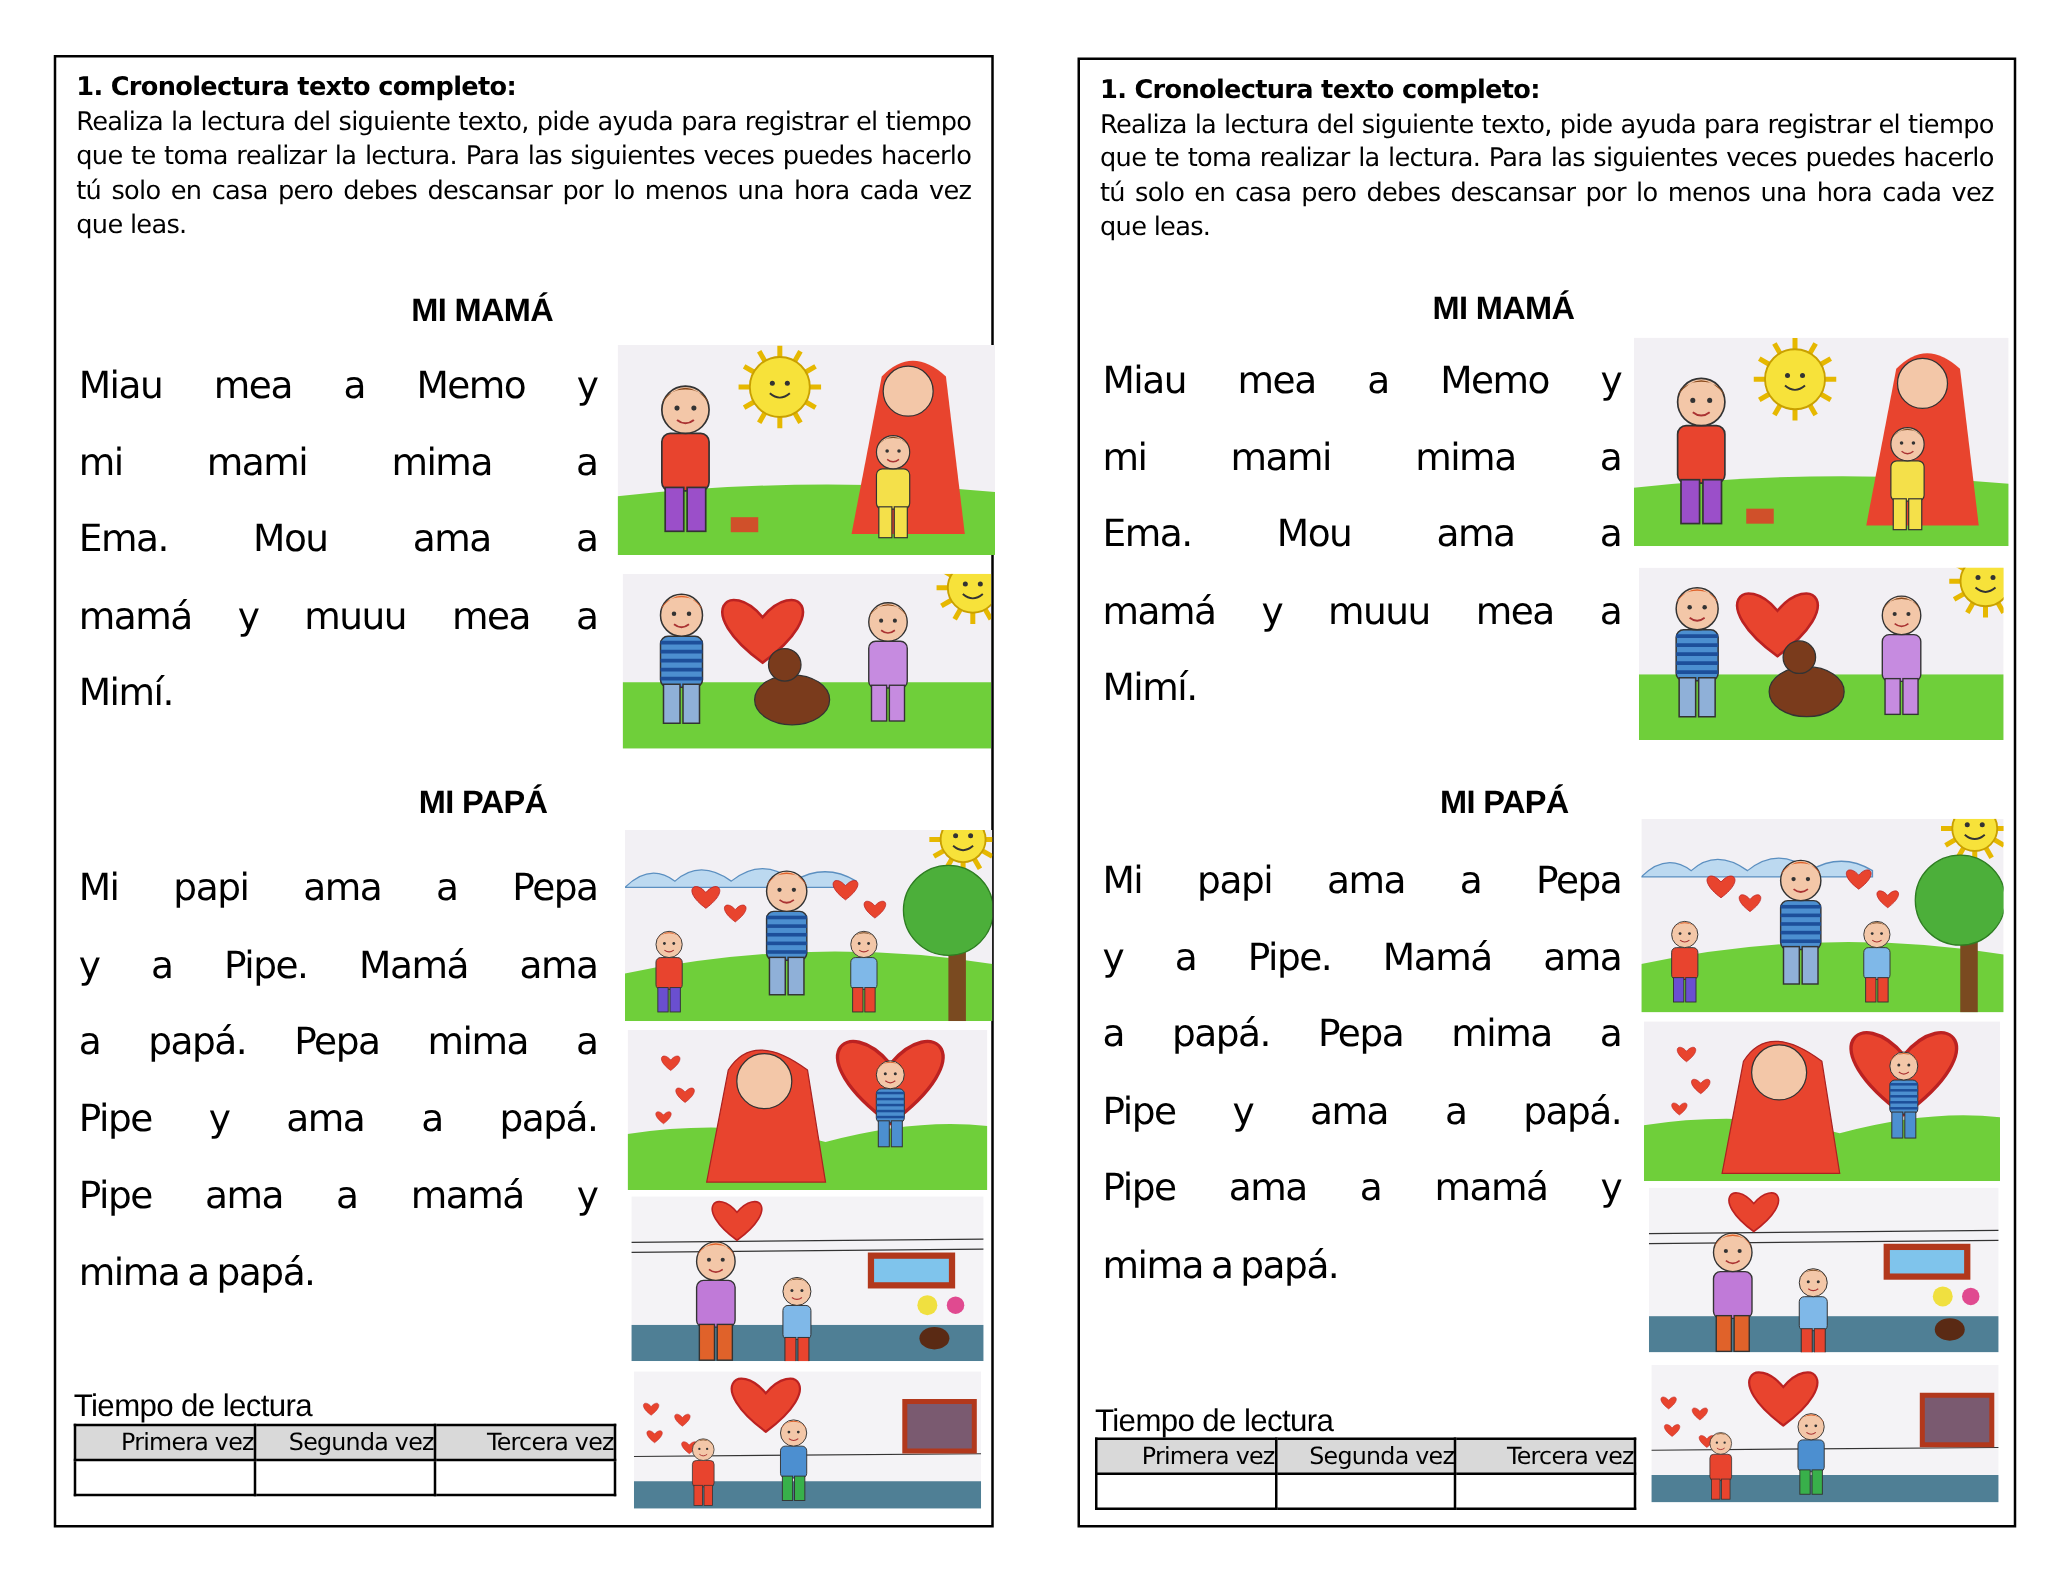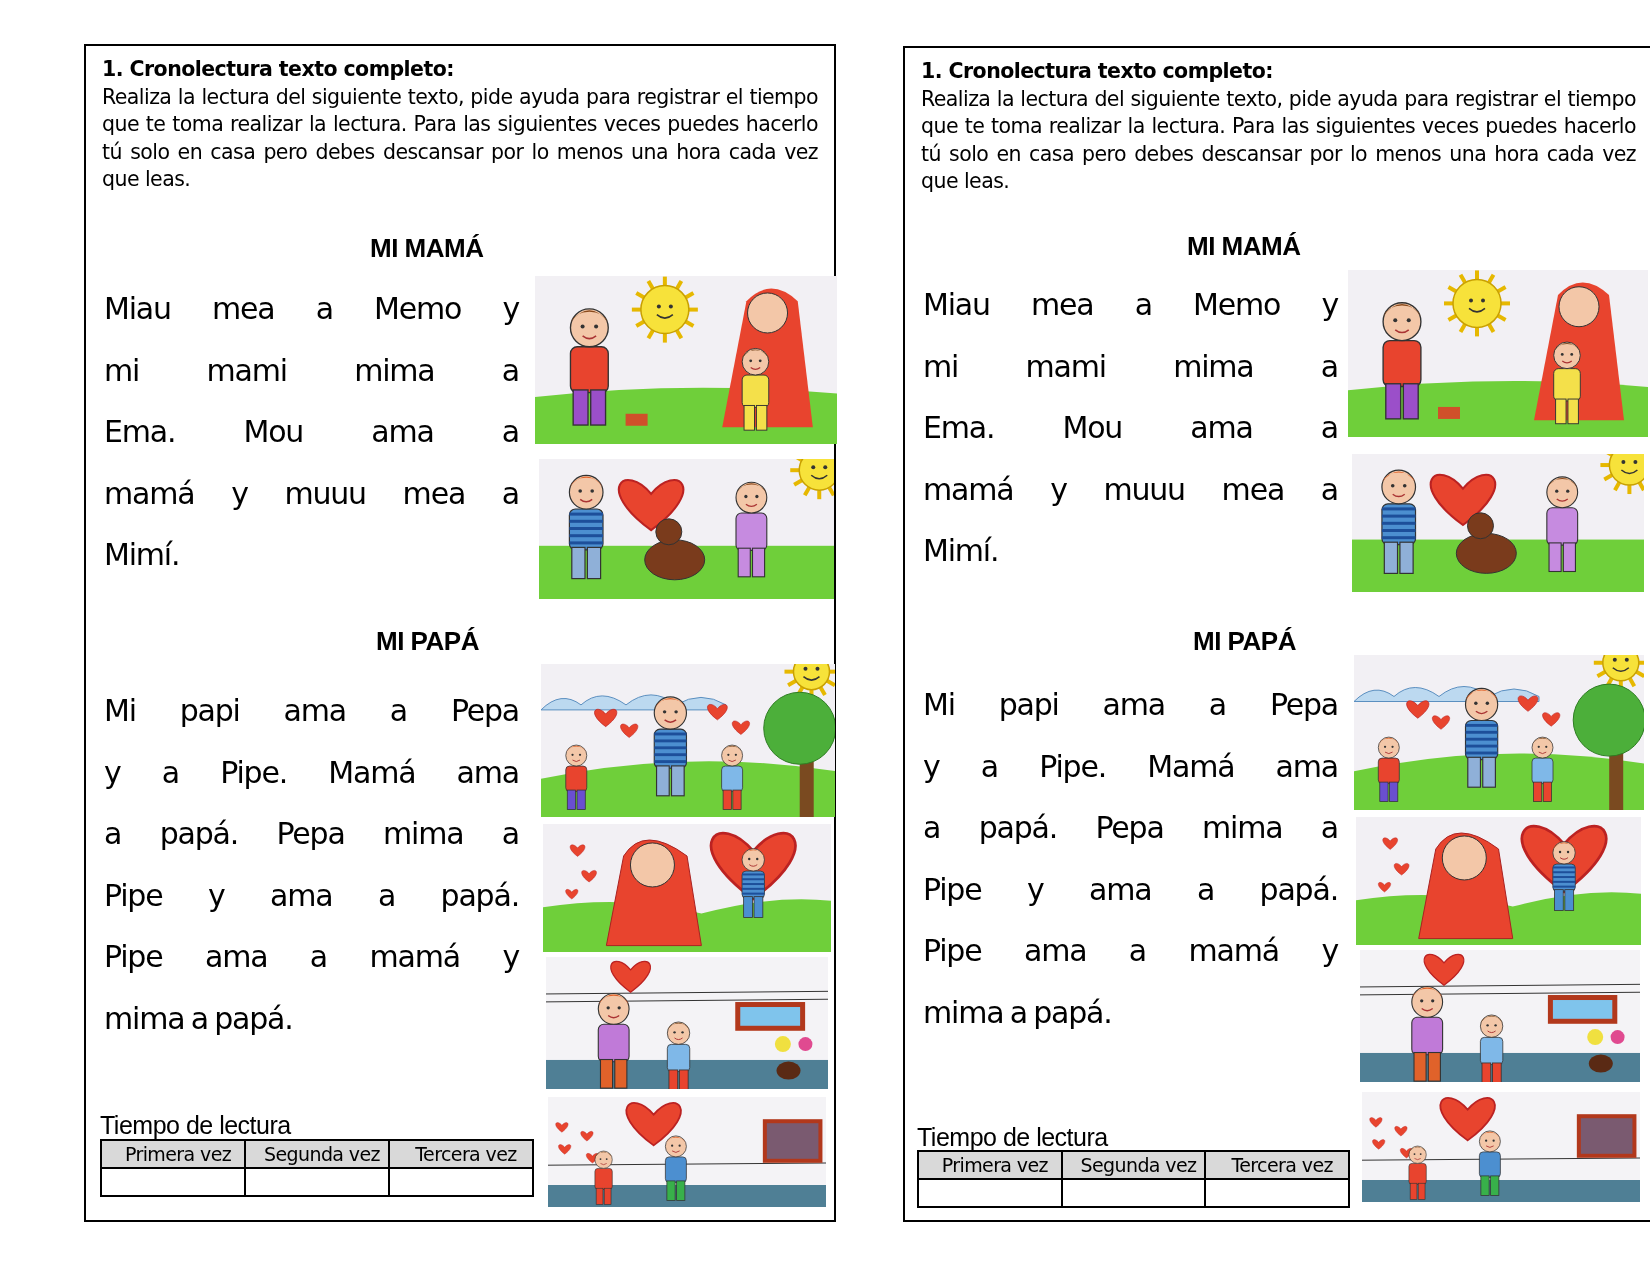--- a/index.html
+++ b/index.html
@@ -1,30 +1,30 @@
 <!DOCTYPE html>
 <html><head>
 <meta charset="utf-8">
 <style>
   html, body { margin:0; padding:0; background:#ffffff; }
   body { width:1650px; height:1275px; position:relative; overflow:hidden; font-family:"DejaVu Sans", sans-serif; color:#000; }
-  .panel { position:absolute; border:2px solid #000; background:#fff; box-sizing:border-box;margin-left:41px; }
+  .panel { position:absolute; border:2px solid #000; background:#fff; box-sizing:border-box; }
   .instr { position:absolute; left:16px; right:16px; top:10px; font-family:"DejaVu Sans", sans-serif; font-size:20.5px; line-height:27.5px; letter-spacing:-0.55px; }
   .instr-title { font-weight:bold; display:block; }
   .instr-body { display:block; text-align:justify; text-align-last:left; }
   .story-title { position:absolute; font-family:"Liberation Sans", sans-serif; font-weight:bold; font-size:26px; letter-spacing:-0.5px; line-height:40px; white-space:nowrap; }
   .story-text { position:absolute; width:415px; font-family:"DejaVu Sans", sans-serif; font-size:30px; line-height:61.5px; text-align:justify; text-align-last:justify; letter-spacing:-1.2px; word-spacing:-2px; }
   .story-text .line { display:block; height:61.5px; text-align:justify; text-align-last:justify; white-space:nowrap; }
   .story-text .line.last { text-align-last:left; }
   .story-text b { font-weight:normal; }
   .illus { position:absolute; overflow:hidden; }
   .illus svg { width:100%; height:100%; display:block; }
   .time-label { position:absolute; font-family:Liberation Sans, sans-serif; font-size:25px; letter-spacing:-0.5px; line-height:26px; }
   table.time { position:absolute; border-collapse:collapse; table-layout:fixed; }
-  table.time td, table.time th { border:2px solid #000; padding:0 0 0 10px; font-family:"DejaVu Sans", sans-serif; font-weight:normal; font-size:19px; letter-spacing:-0.6px; text-align:center; }
+  table.time td, table.time th { border:2px solid #000; padding:0 0 0 10px; font-family:"DejaVu Sans", sans-serif; font-weight:normal; font-size:19px; letter-spacing:-0.6px; text-align:right; }
   table.time th { background:#d9d9d9; height:26px; }
   table.time td { height:26px; background:#fff; }
 </style>
 </head>
 <body>
 
 <div class="panel" style="left:43px; top:44px; width:752px; height:1178px;">
   <div class="instr">
     <span class="instr-title">1. Cronolectura  texto completo:</span>
     <span class="instr-body">Realiza la lectura del siguiente texto, pide ayuda para registrar el tiempo que te toma realizar la lectura. Para las siguientes veces puedes hacerlo tú solo en casa pero debes descansar por lo menos una hora cada vez que leas.</span>

